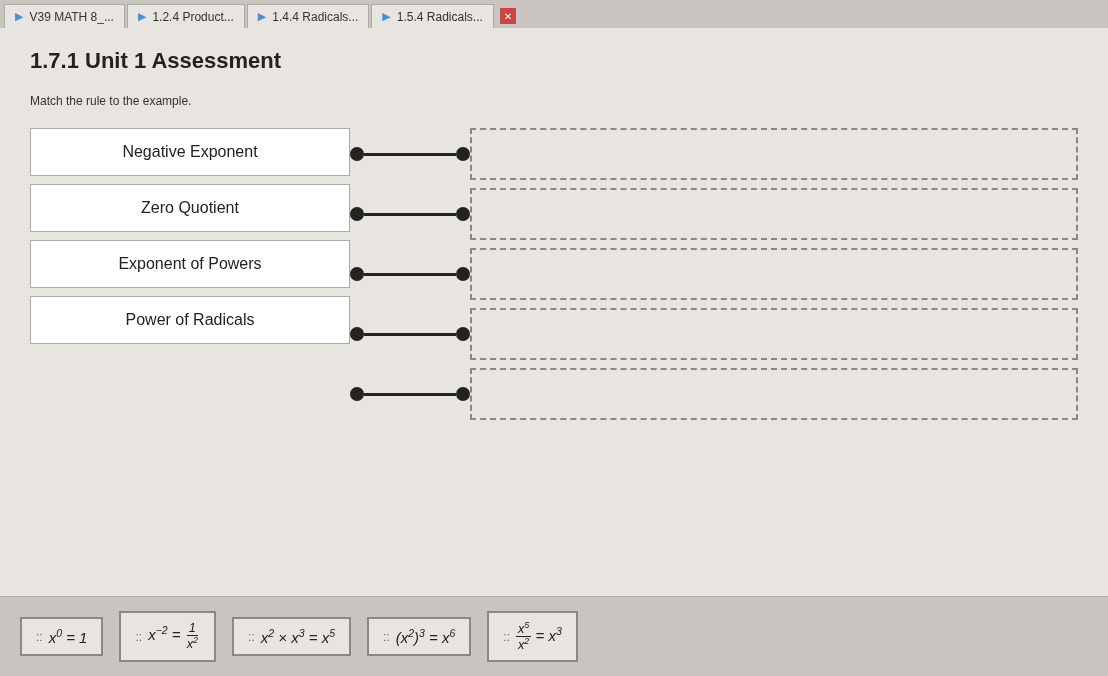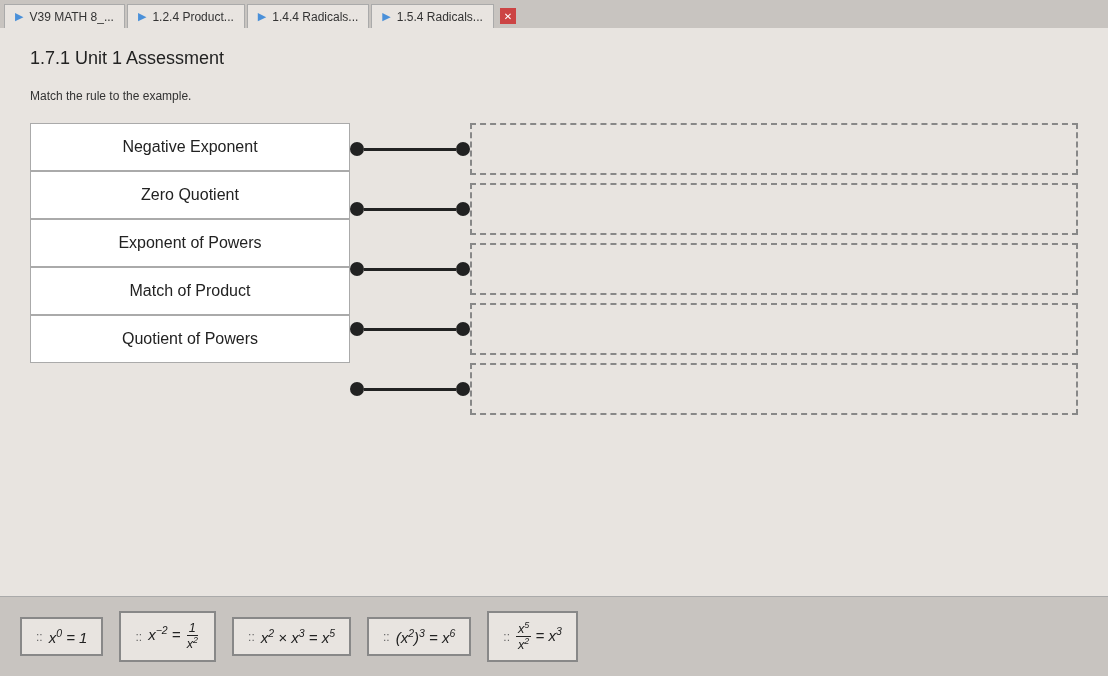--- a/index.html
+++ b/index.html
@@ -55,22 +55,22 @@
 
     
     .main-content {
       background: #e8e4e0;
       padding: 20px 30px;
       height: calc(676px - 28px - 80px);
       overflow: hidden;
     }
 
     .page-title {
-      font-size: 18px;
-      font-weight: normal;
+      font-size: 22px;
+      font-weight: bold;
       color: #222;
       margin-bottom: 20px;
     }
 
     .instruction {
       font-size: 12px;
       color: #333;
       margin-bottom: 20px;
     }
 
@@ -79,21 +79,21 @@
       display: flex;
       align-items: stretch;
       gap: 0;
       position: relative;
     }
 
     
     .rules-column {
       display: flex;
       flex-direction: column;
-      gap: 0;
+      gap: 8px;
       width: 320px;
     }
 
     .rule-box {
       background: white;
       border: 1px solid #aaa;
       padding: 14px 20px;
       text-align: center;
       font-size: 16px;
       color: #222;
@@ -224,24 +224,21 @@
       <div class="rule-box">
         <span>Negative Exponent</span>
       </div>
       <div class="rule-box">
         <span>Zero Quotient</span>
       </div>
       <div class="rule-box">
         <span>Exponent of Powers</span>
       </div>
       <div class="rule-box">
-        <span>Match of Product</span>
-      </div>
-      <div class="rule-box">
-        <span>Quotient of Powers</span>
+        <span>Power of Radicals</span>
       </div>
     </div>
 
     <div class="connector-area">
       <div class="connector-row">
         <span class="connector-dot"></span>
         <span class="connector-line"></span>
         <span class="connector-dot"></span>
       </div>
       <div class="connector-row">

